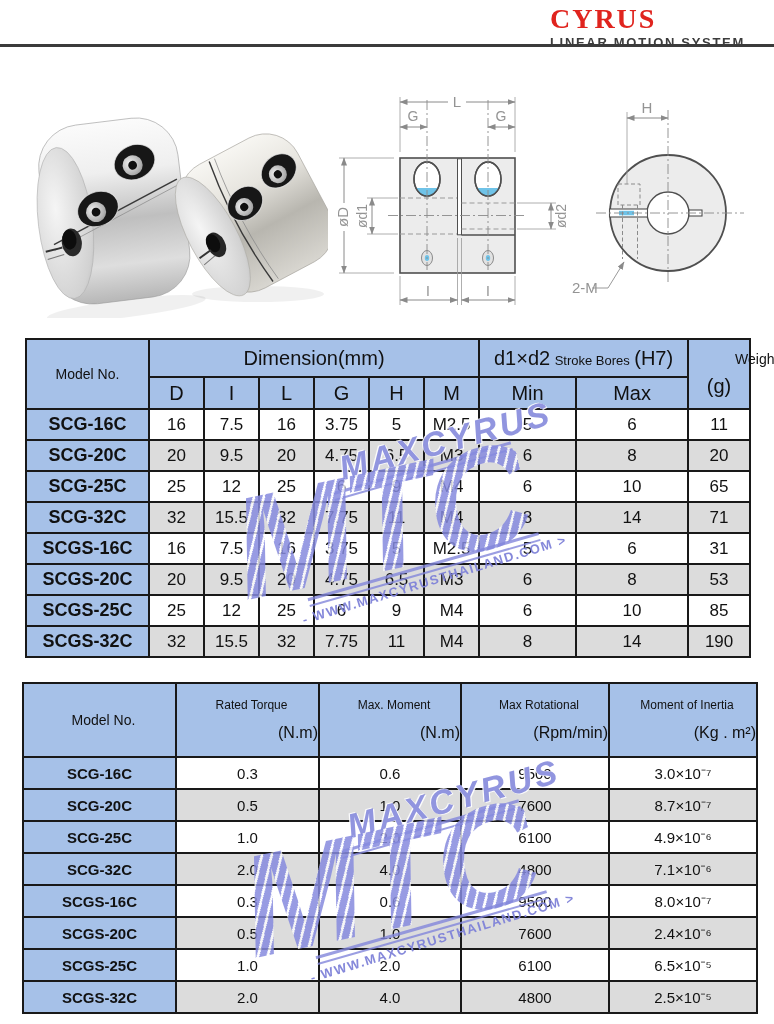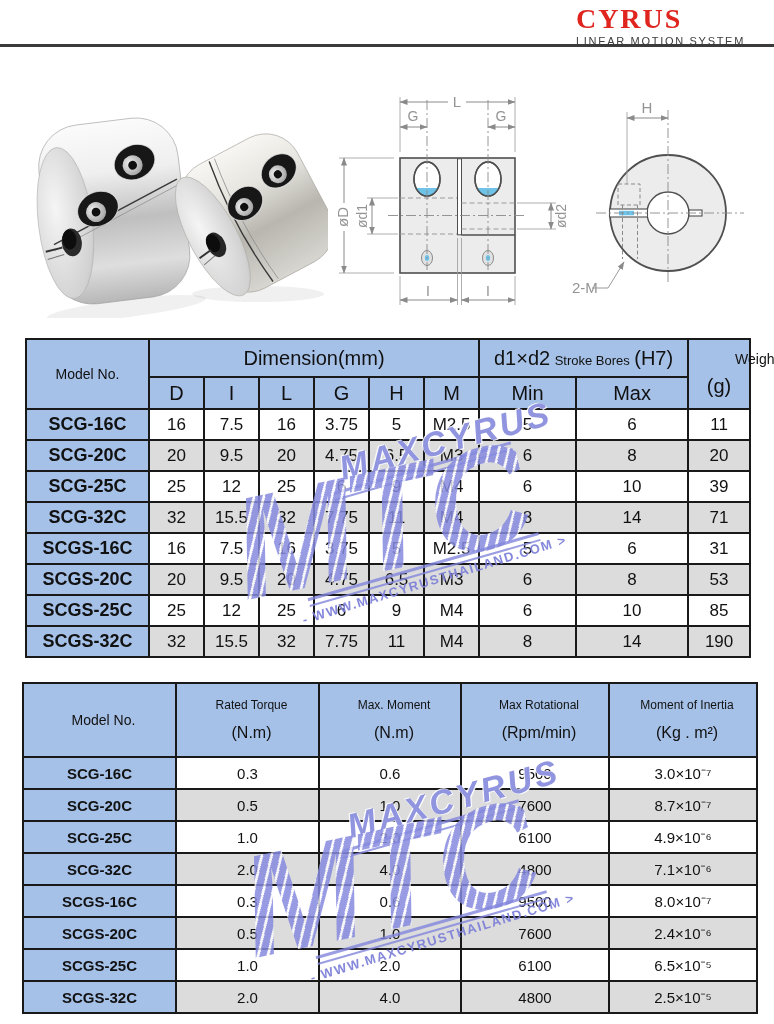--- a/index.html
+++ b/index.html
@@ -3,21 +3,21 @@
 <meta charset="utf-8">
 <style>
   html,body{margin:0;padding:0;background:#fff;}
   .page{position:relative;width:774px;height:1024px;background:#fff;overflow:hidden;
         font-family:"Liberation Sans",sans-serif;color:#111;}
 
   
   .logo{position:absolute;top:5px;right:29px;text-align:left;}
   .logo-name{font-family:"Liberation Serif",serif;font-weight:bold;font-size:28px;line-height:1;
              color:#e0241e;letter-spacing:2px;}
-  .logo-tag{font-size:11px;font-weight:normal;color:#3c3c3c;letter-spacing:1.7px;margin-top:2px;}
+  .logo-tag{font-size:13px;font-weight:bold;color:#3c3c3c;letter-spacing:1.7px;margin-top:2px;}
   .top-rule{position:absolute;top:44px;left:0;width:774px;height:3px;background:#3b3b3b;}
   .title{position:absolute;left:30px;top:52px;margin:0;font-size:30px;font-weight:bold;
          color:#141414;letter-spacing:0.5px;}
 
   
   .photos{position:absolute;left:18px;top:98px;width:310px;height:220px;}
   .drawing{position:absolute;left:330px;top:88px;width:444px;height:236px;}
 
   
   table{border-collapse:collapse;table-layout:fixed;}
@@ -36,21 +36,21 @@
   .h-mid{font-size:14px;margin-left:46px;}
   .h-sm{font-size:13px;}
   .wcell span{display:block;}
   .wcell .h-mid{margin-bottom:8px;}
 
   #tq-table{position:absolute;left:22px;top:682px;width:734px;}
   #tq-table thead th{height:72px;padding-left:8px;}
   #tq-table tbody tr{height:32px;}
   #tq-table tbody td{font-size:15px;}
   #tq-table .lbl{display:block;font-size:12px;margin-bottom:12px;}
-  #tq-table .unit{display:block;font-size:16px;}
+  #tq-table .unit{display:block;font-size:16px;text-align:right;}
   #tq-table .mlabel{font-size:14px;}
 
   
   .wm{position:absolute;pointer-events:none;z-index:5;transform-origin:left bottom;
       color:rgba(130,134,219,0.88);white-space:nowrap;}
   .wm-brand{font-size:34px;font-weight:bold;font-style:italic;letter-spacing:3px;
             transform:rotate(-15deg);
             text-shadow:1px 1px 0 rgba(255,255,255,0.9),-1px -1px 0 rgba(255,255,255,0.9);}
   .wm-mtc{font-size:145px;line-height:1;font-weight:bold;font-style:italic;letter-spacing:-6px;
           transform:rotate(-12deg) ;
@@ -303,21 +303,21 @@
         <tr>
           <td>SCG-25C</td>
           <td>25</td>
           <td>12</td>
           <td>25</td>
           <td>6</td>
           <td>9</td>
           <td>M4</td>
           <td>6</td>
           <td>10</td>
-          <td>39</td>
+          <td>65</td>
         </tr>
         <tr>
           <td>SCG-32C</td>
           <td>32</td>
           <td>15.5</td>
           <td>32</td>
           <td>7.75</td>
           <td>11</td>
           <td>M4</td>
           <td>8</td>

